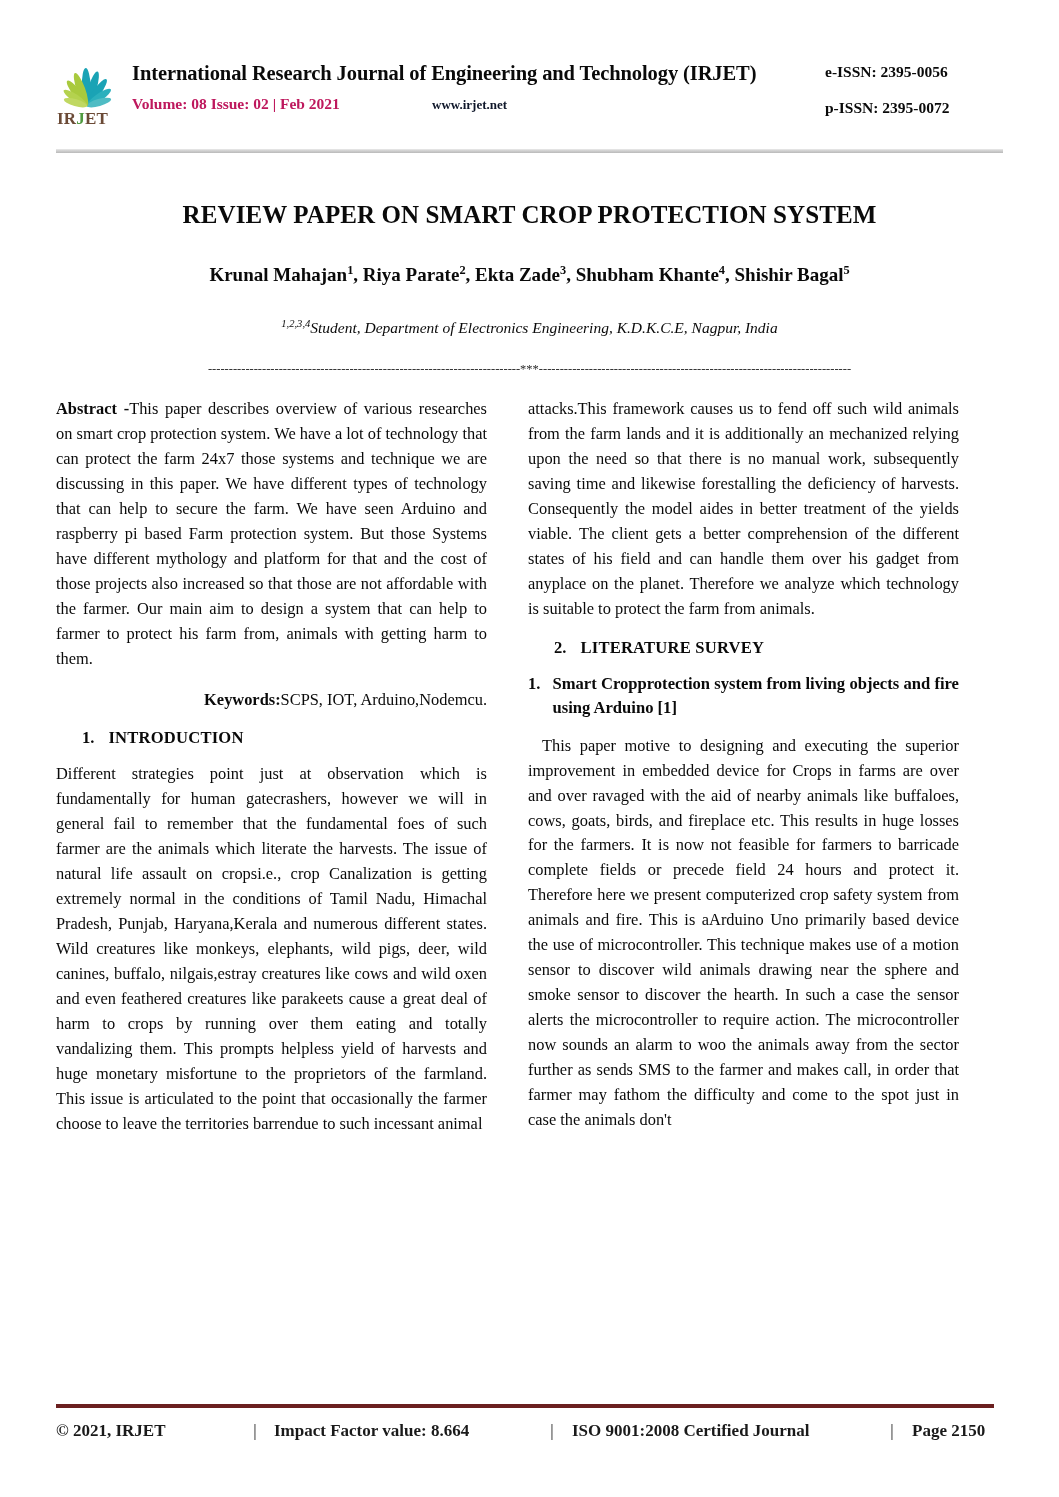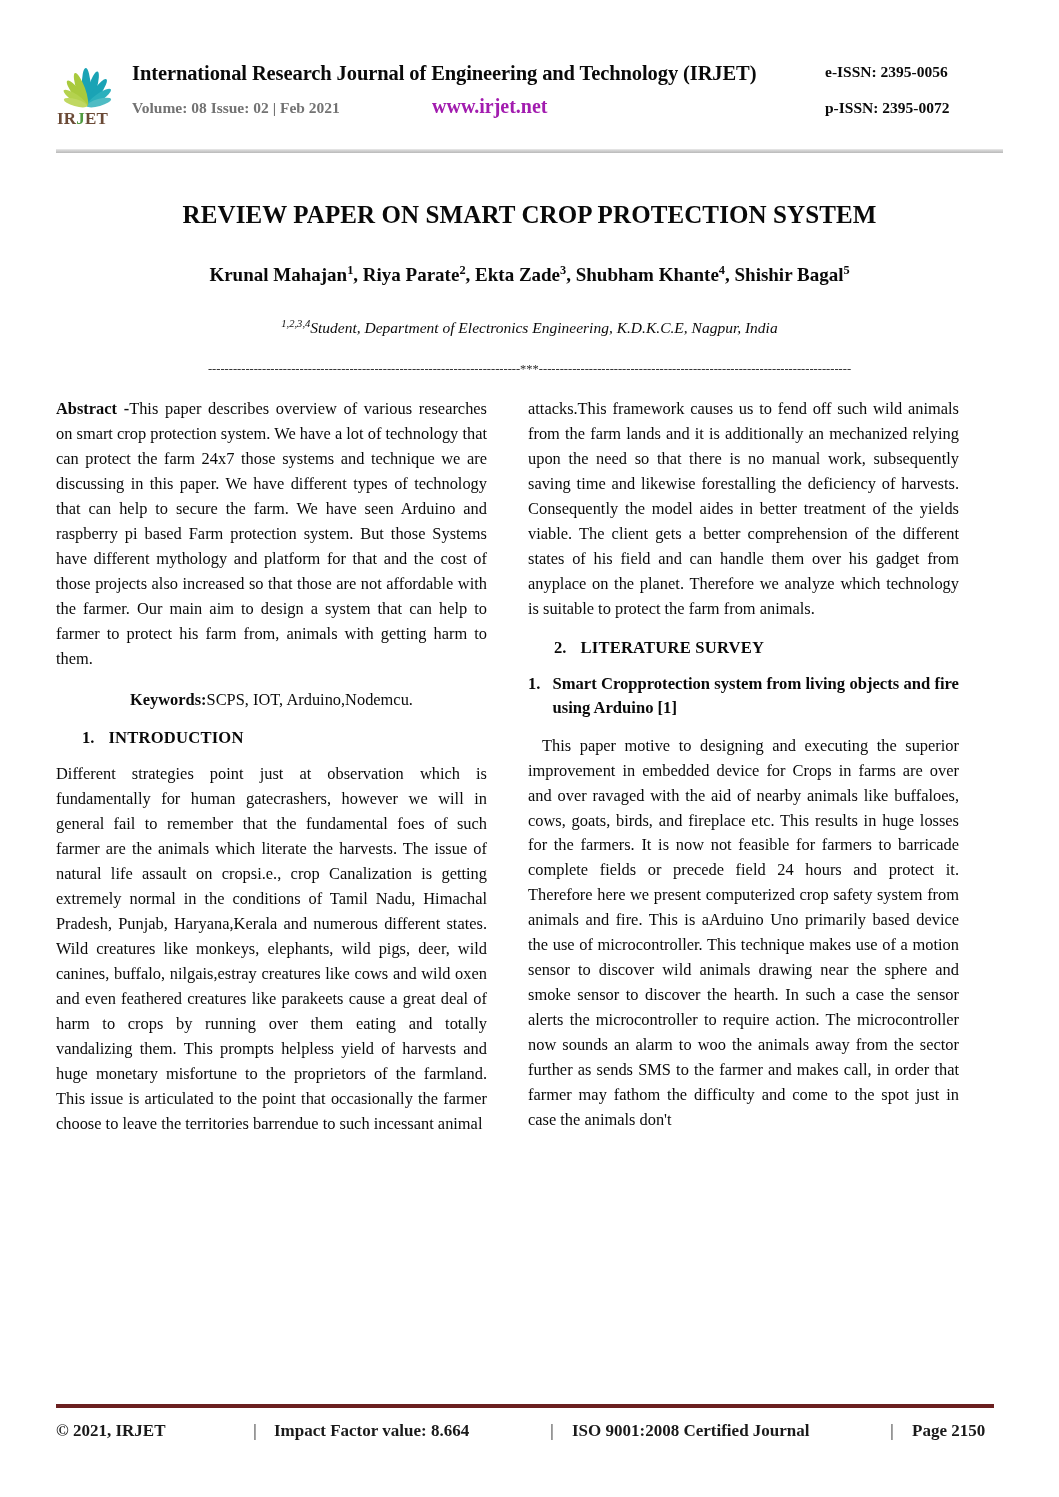--- a/index.html
+++ b/index.html
@@ -67,28 +67,28 @@
     white-space: nowrap;
   }
   .volume-line {
     display: flex;
     align-items: baseline;
     margin-top: 9px;
   }
   .volume-info {
     font-size: 15.5px;
     font-weight: bold;
-    color: #737373;
+    color: #be185d;
     white-space: nowrap;
     width: 300px;
   }
   .website {
-    font-size: 20px;
-    font-weight: bold;
-    color: #a21caf;
+    font-size: 13px;
+    font-weight: bold;
+    color: #0f172a;
     white-space: nowrap;
   }
   .issn-block {
     flex: 0 0 auto;
     text-align: left;
     padding-top: 4px;
     width: 178px;
   }
   .issn-line {
     font-size: 15.5px;
@@ -162,21 +162,21 @@
     text-align: justify;
     text-justify: inter-word;
     hyphens: none;
   }
   p.body b { font-weight: bold; }
 
   .keywords {
     margin: 0 0 16px 0;
     font-size: 16.4px;
     line-height: 1.52;
-    text-align: center;
+    text-align: right;
   }
   .keywords b { font-weight: bold; }
 
   .section-head {
     font-size: 16.6px;
     font-weight: bold;
     margin: 6px 0 14px 0;
     padding-left: 26px;
     text-indent: -0px;
     display: flex;

